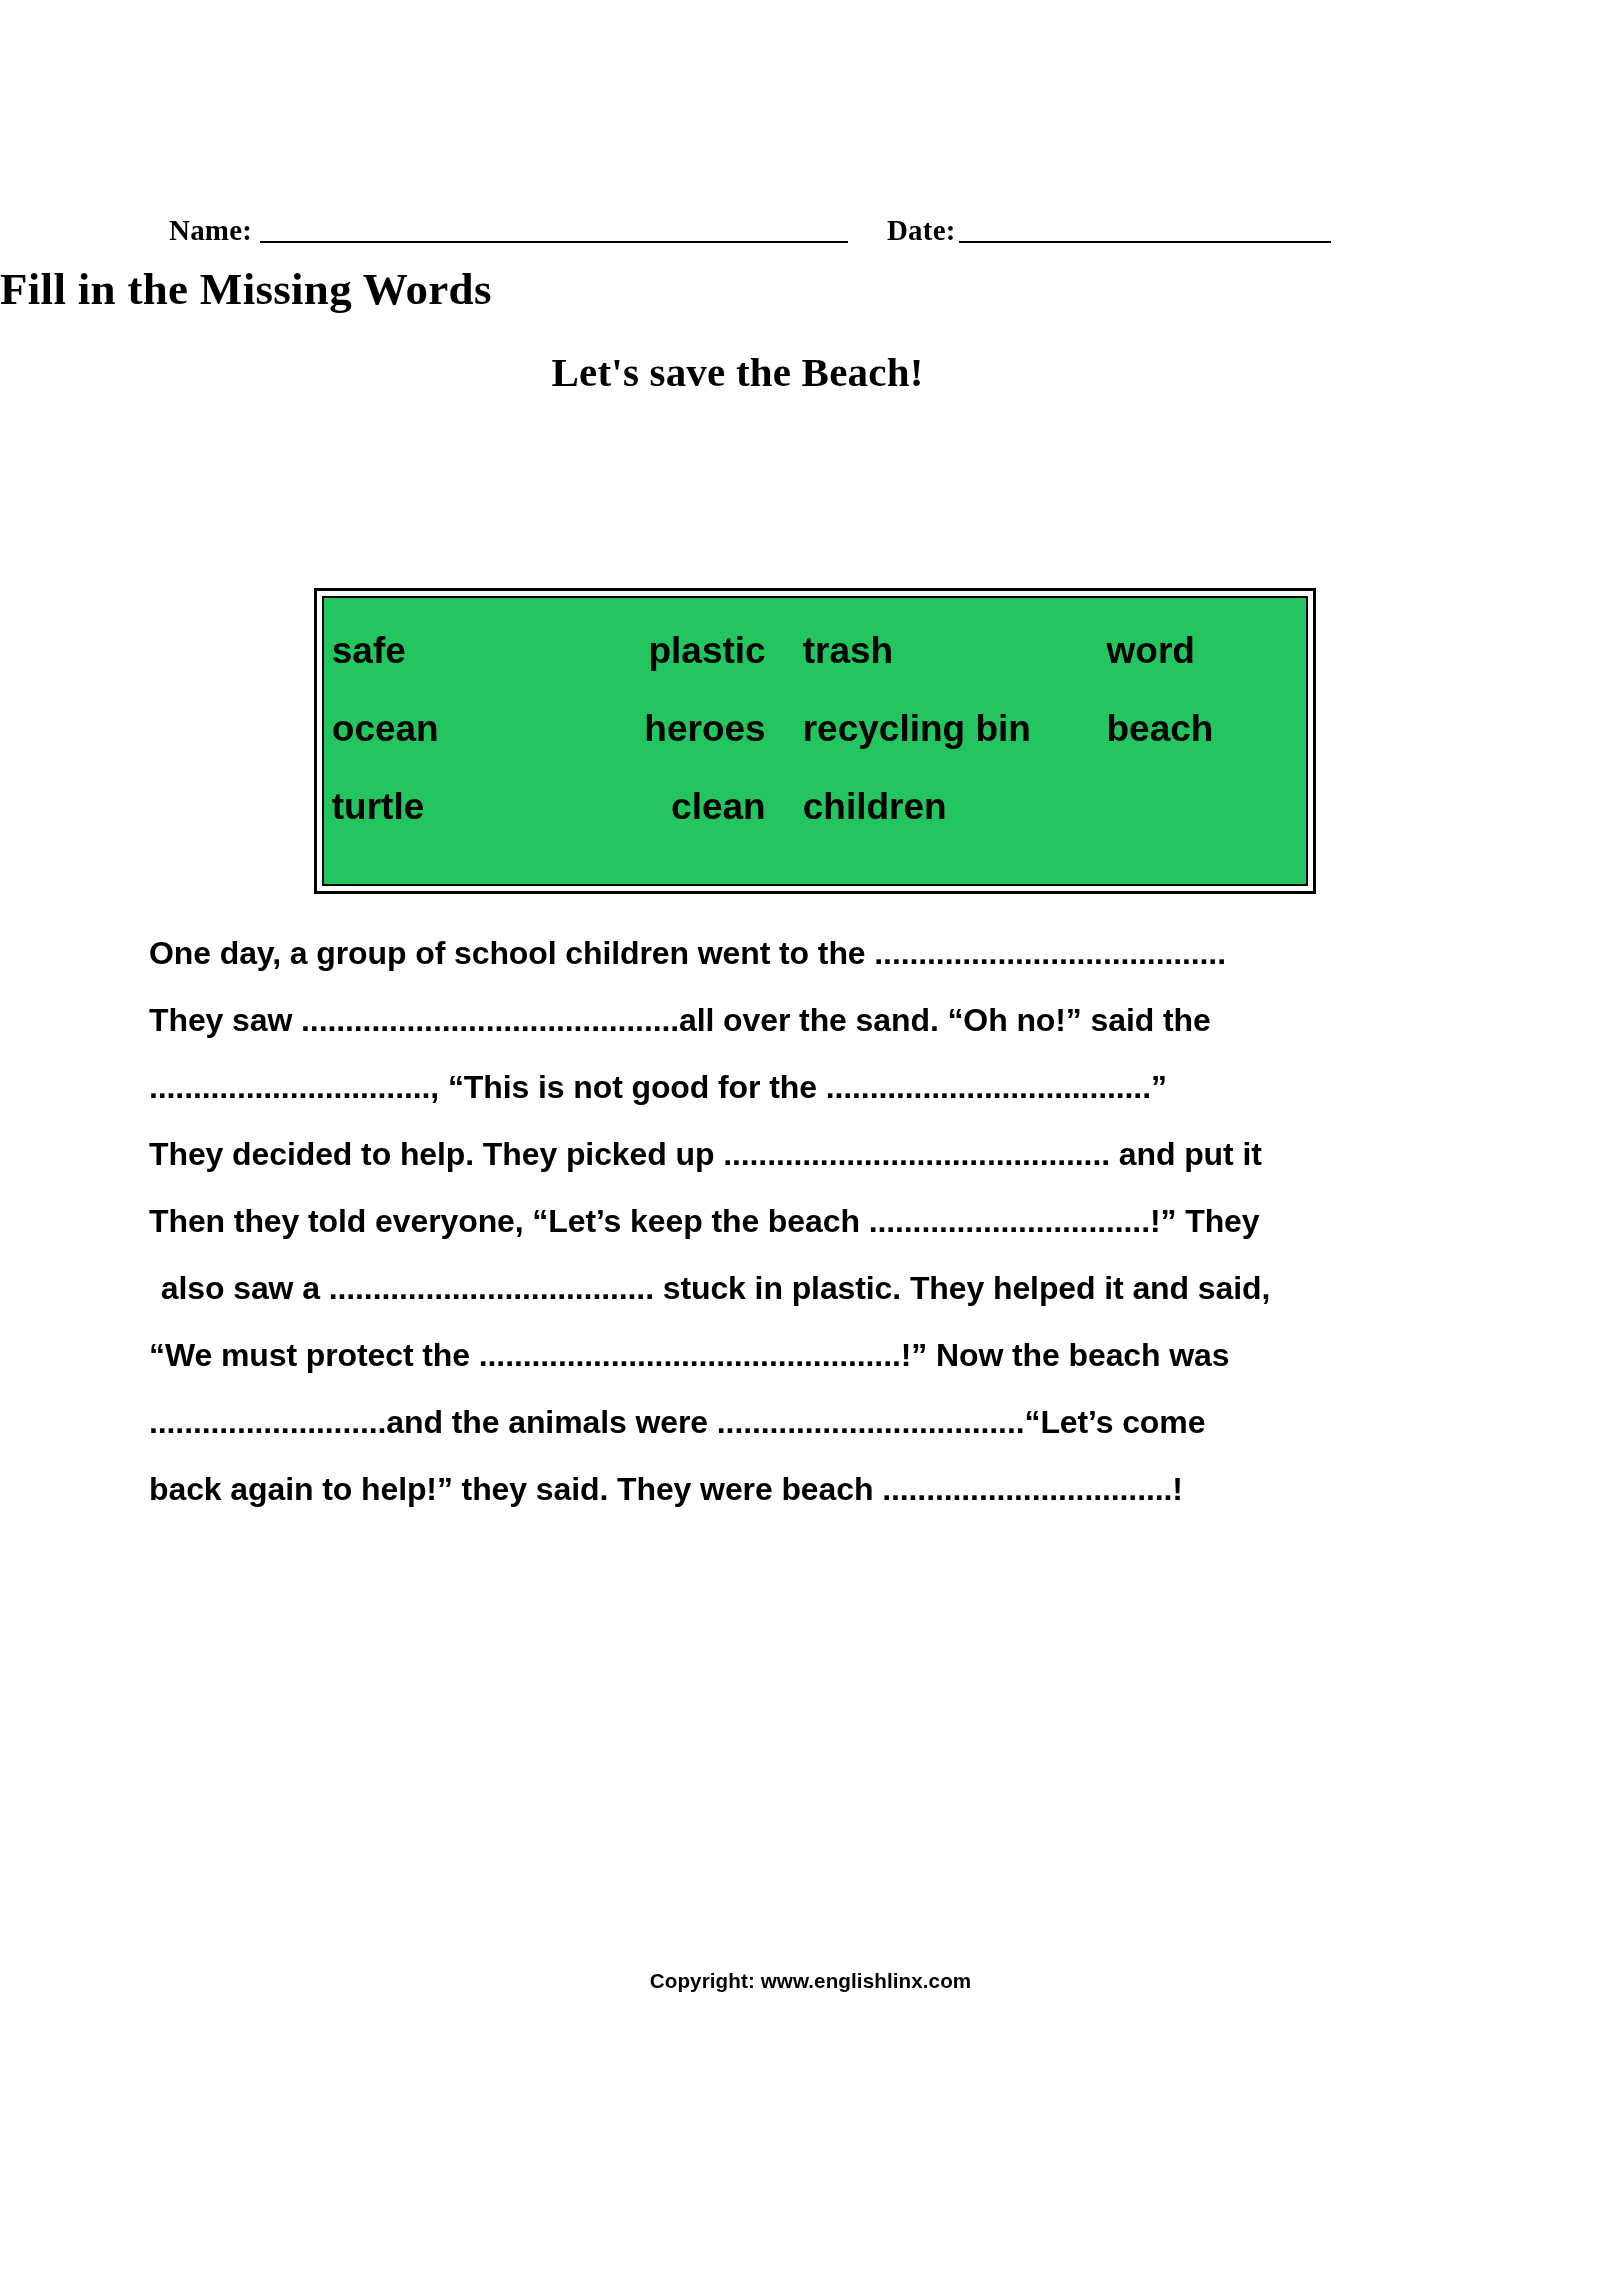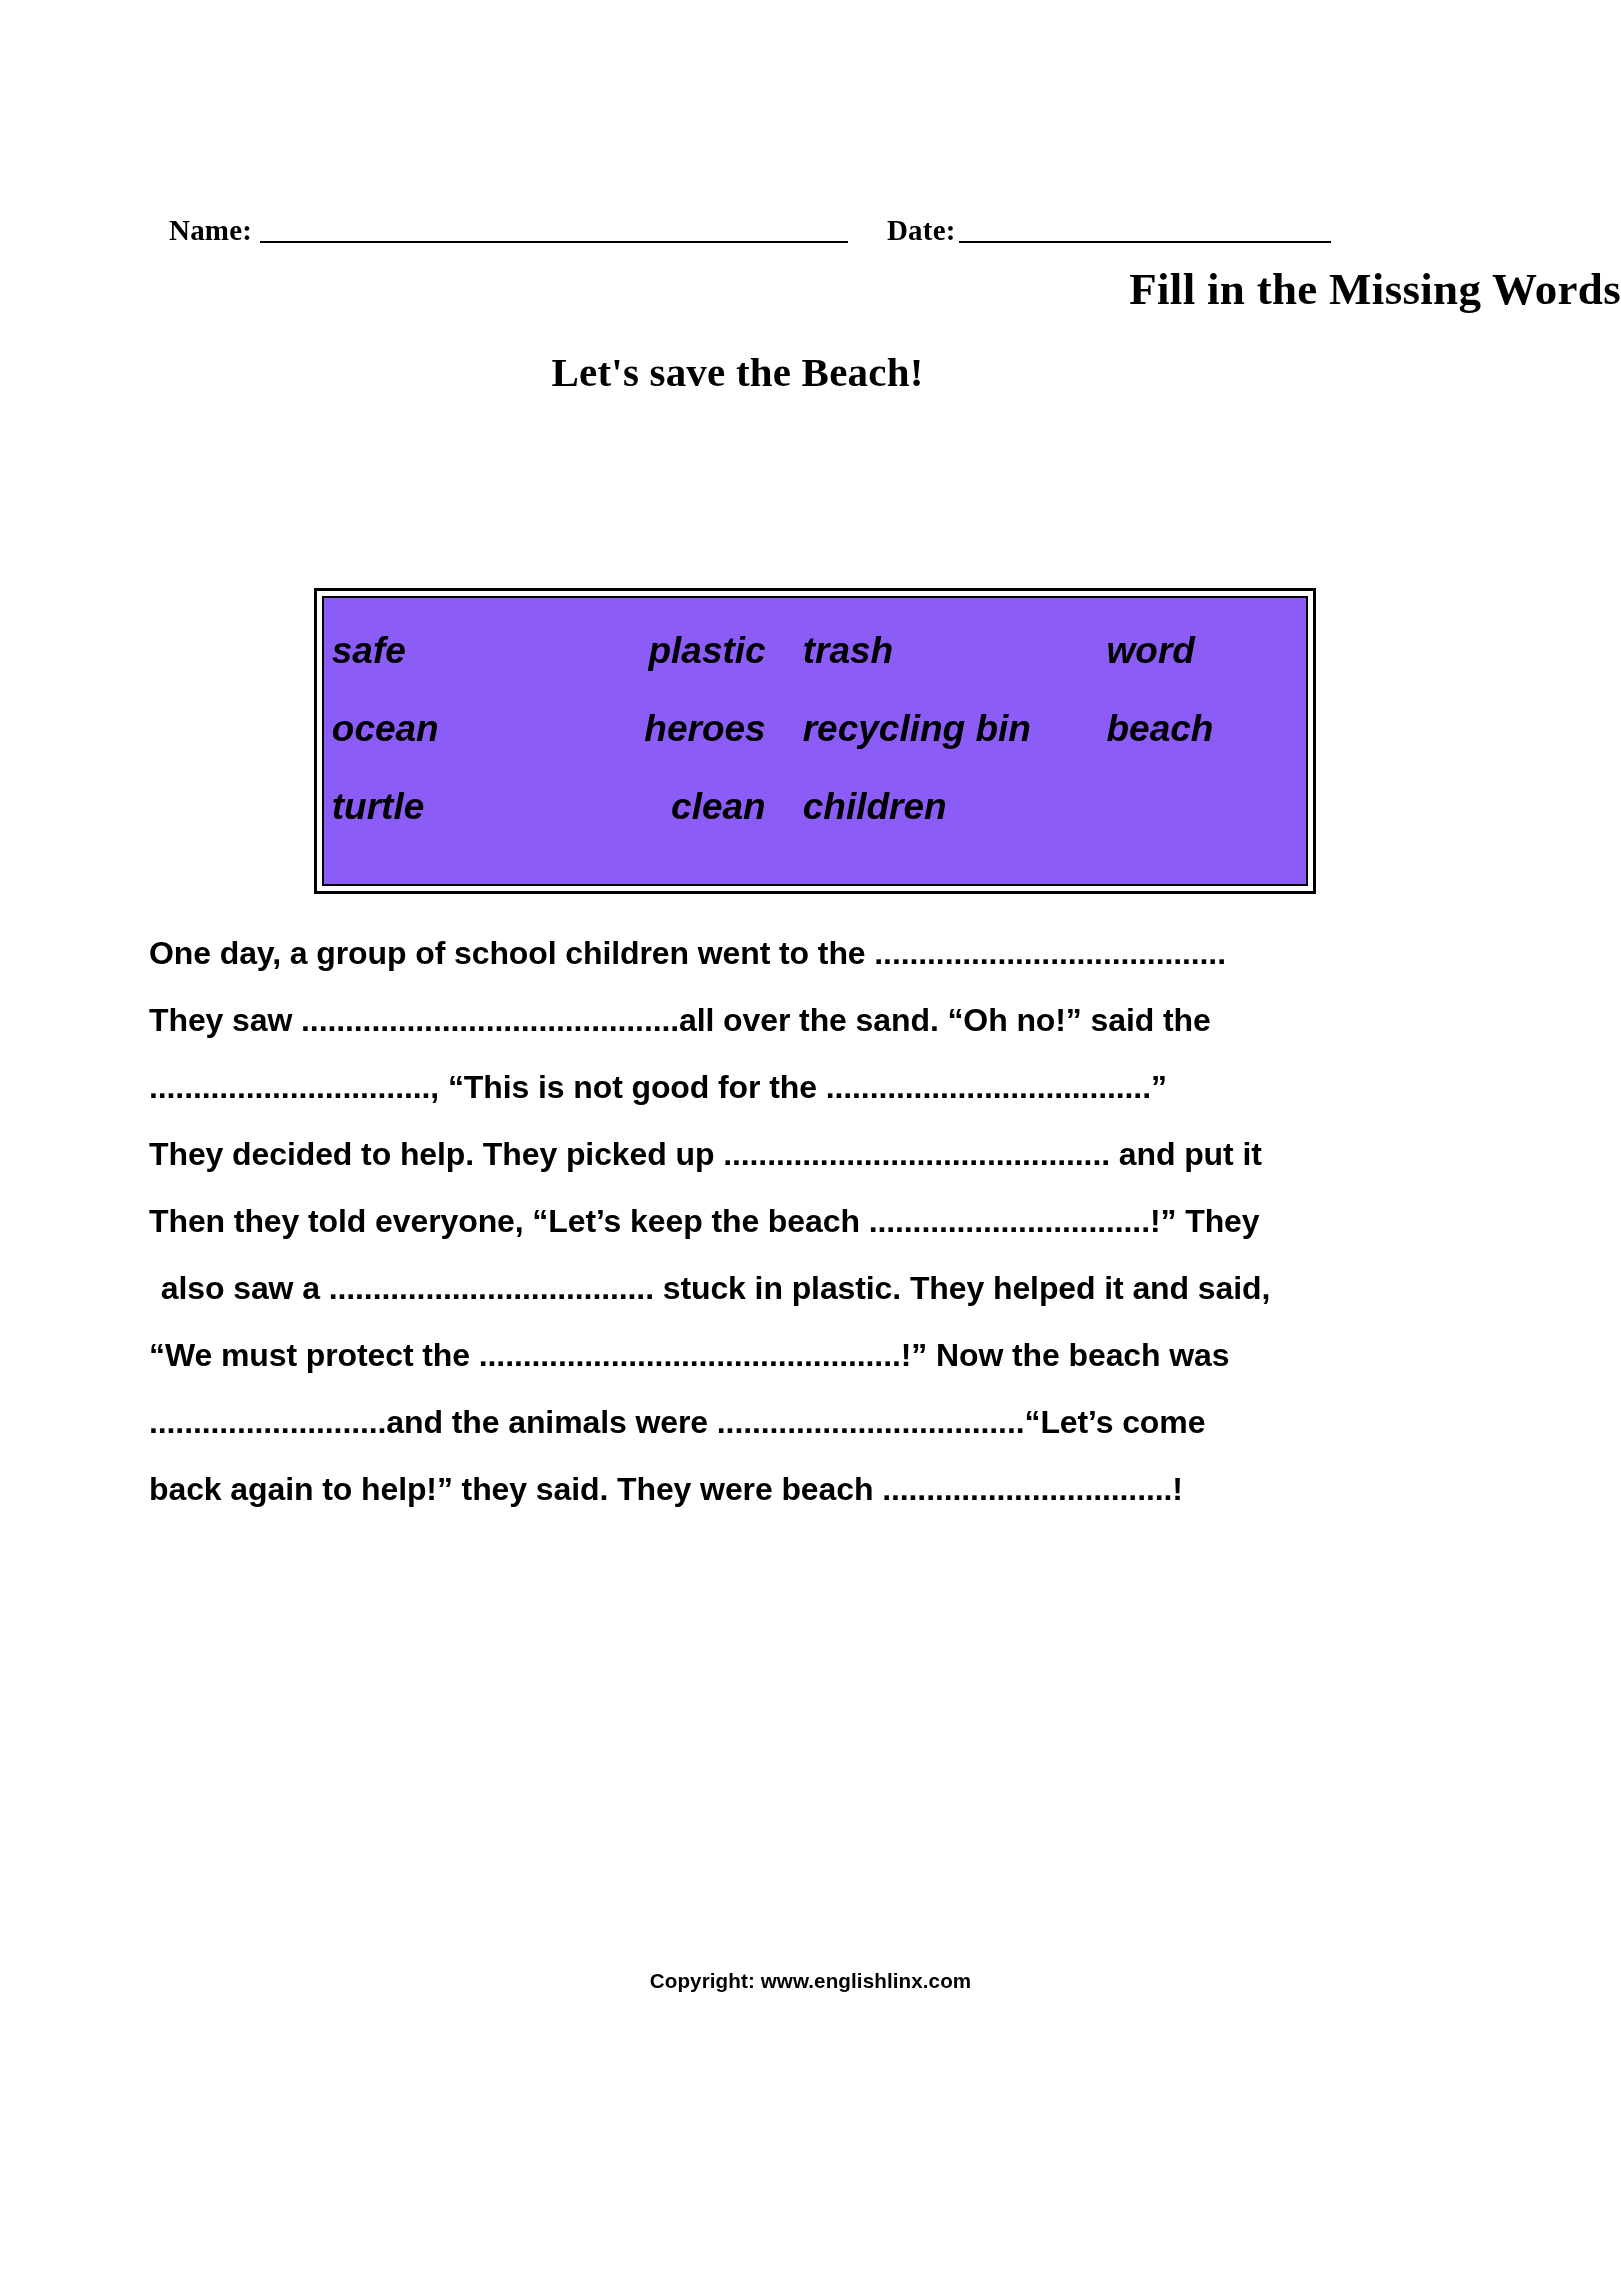--- a/index.html
+++ b/index.html
@@ -49,21 +49,21 @@
   .rule-name { width: 588px; margin-left: 7.8px; }
   .rule-date { width: 372px; margin-left: 3.9px; }
   .nd-gap { width: 39px; }
 
   
   .title {
     position: absolute;
     left: 0;
     top: 263px;
     width: 1621px;
-    text-align: right;
+    text-align: left;
     font-family: "Liberation Serif", "DejaVu Serif", serif;
     font-weight: bold;
     font-size: 45px;
     letter-spacing: 0.3px;
   }
   .subtitle {
     position: absolute;
     left: 0;
     top: 348px;
     width: 1475px;
@@ -99,22 +99,21 @@
     background: #ffffff;
   }
   .wordbank-inner {
     position: absolute;
     left: 4.9px;
     top: 4.9px;
     right: 4.9px;
     bottom: 4.9px;
     border: 2.9px solid #000;
     box-sizing: border-box;
-    background: #8b5cf6;
-    font-style: italic;
+    background: #22c55e;
   }
   .wb-grid {
     position: absolute;
     left: 0;
     top: 13.7px;
     width: 100%;
     box-sizing: border-box;
     padding: 0 7.8px 0 5.9px;
   }
   .wb-row {

